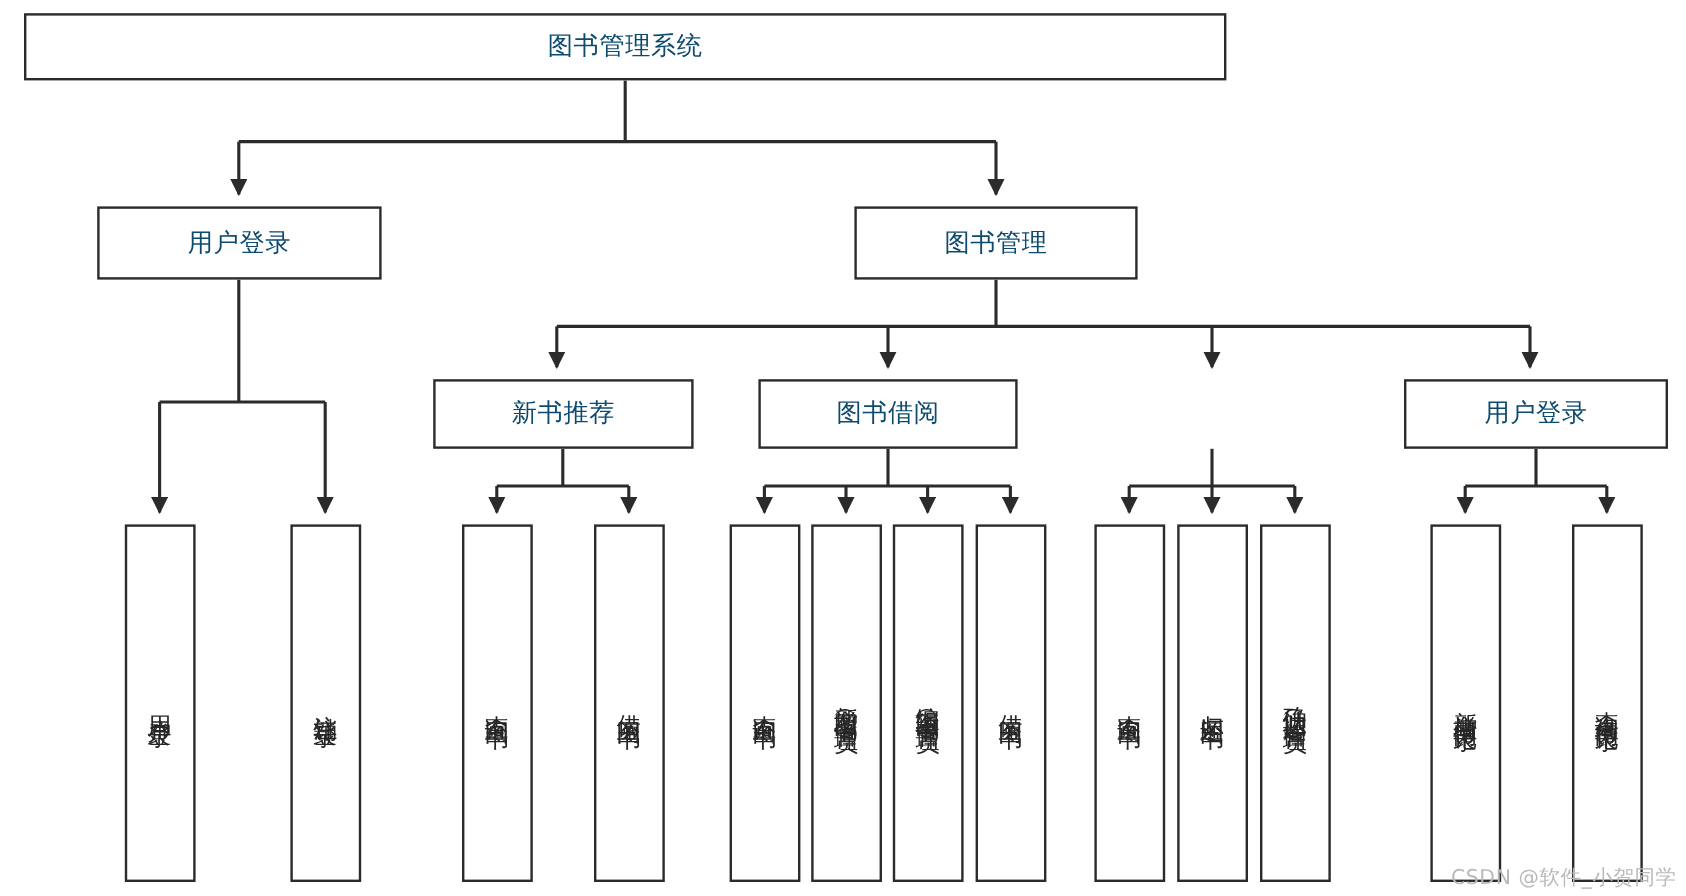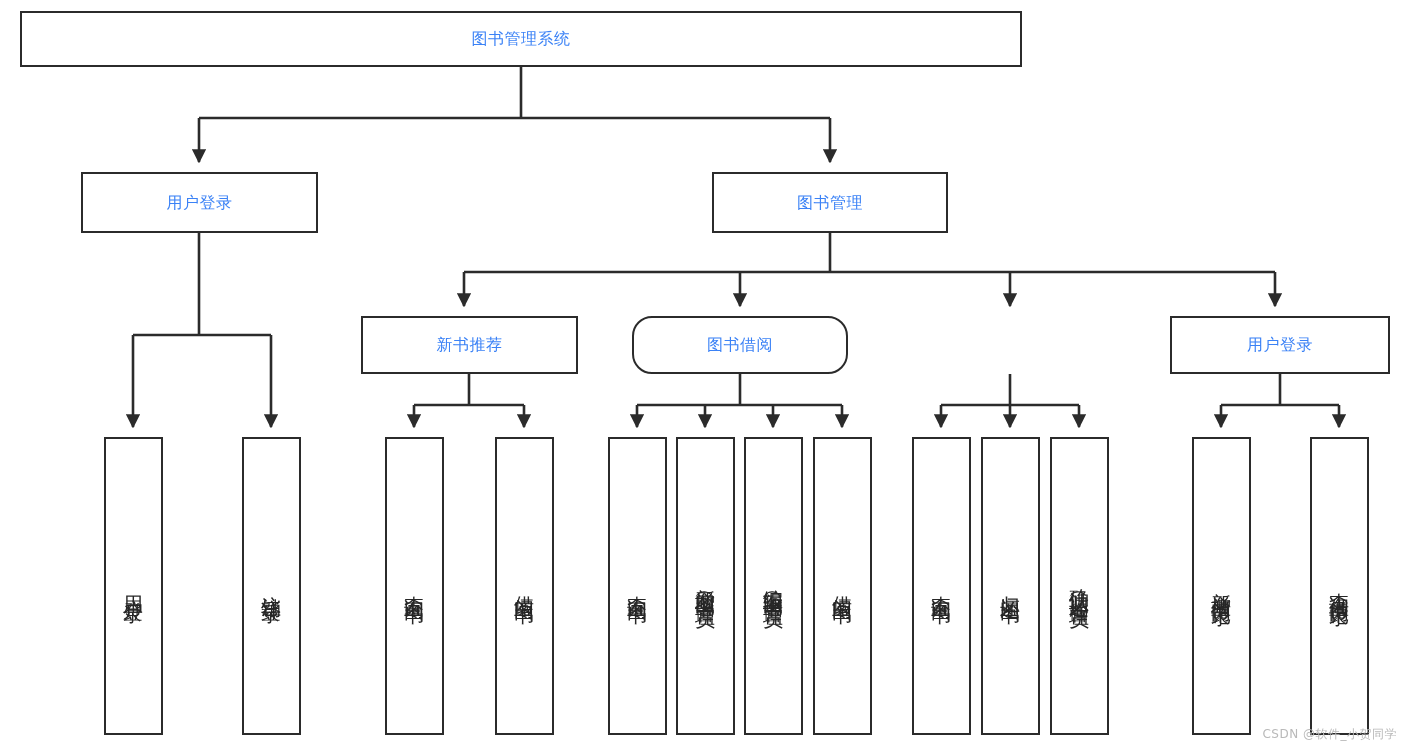--- a/index.html
+++ b/index.html
@@ -30,40 +30,40 @@
     position: absolute;
     box-sizing: border-box;
     background: #ffffff;
     border: 2px solid #2b2b2b;
     display: flex;
     align-items: center;
     justify-content: center;
     overflow: hidden;
   }
   .node-label-h {
-    font-size: 16px;
-    color: #3b82f6;
+    font-size: 21px;
+    color: #0c4a6e;
     line-height: 1.1;
     white-space: nowrap;
     letter-spacing: 0.5px;
   }
   .node-label-v {
     font-size: 20px;
     color: #262626;
     writing-mode: vertical-rl;
     text-orientation: upright;
     letter-spacing: 3px;
     line-height: 1;
     white-space: nowrap;
   }
   .watermark {
     position: absolute;
     right: 8px;
     bottom: 4px;
-    font-size: 12px;
+    font-size: 17px;
     color: #b9b9b9;
     white-space: nowrap;
     letter-spacing: 0.5px;
     pointer-events: none;
   }
 </style>
 </head>
 <body>
 
 <div id="diagram-root">
@@ -137,21 +137,21 @@
   <div class="node-box" style="left:81px; top:172px; width:237px; height:61px;">
     <span class="node-label-h">用户登录</span>
   </div>
   <div class="node-box" style="left:361px; top:316px; width:217px; height:58px;">
     <span class="node-label-h">新书推荐</span>
   </div>
 
   <div class="node-box" style="left:712px; top:172px; width:236px; height:61px;">
     <span class="node-label-h">图书管理</span>
   </div>
-  <div class="node-box" style="left:632px; top:316px; width:216px; height:58px;border-radius:20px;">
+  <div class="node-box" style="left:632px; top:316px; width:216px; height:58px;">
     <span class="node-label-h">图书借阅</span>
   </div>
   <div class="node-box" style="left:1170px; top:316px; width:220px; height:58px;">
     <span class="node-label-h">用户登录</span>
   </div>
 
   <div class="node-box" style="left:104px; top:437px; width:59px; height:298px;">
     <span class="node-label-v">用户登录</span>
   </div>
   <div class="node-box" style="left:242px; top:437px; width:59px; height:298px;">

